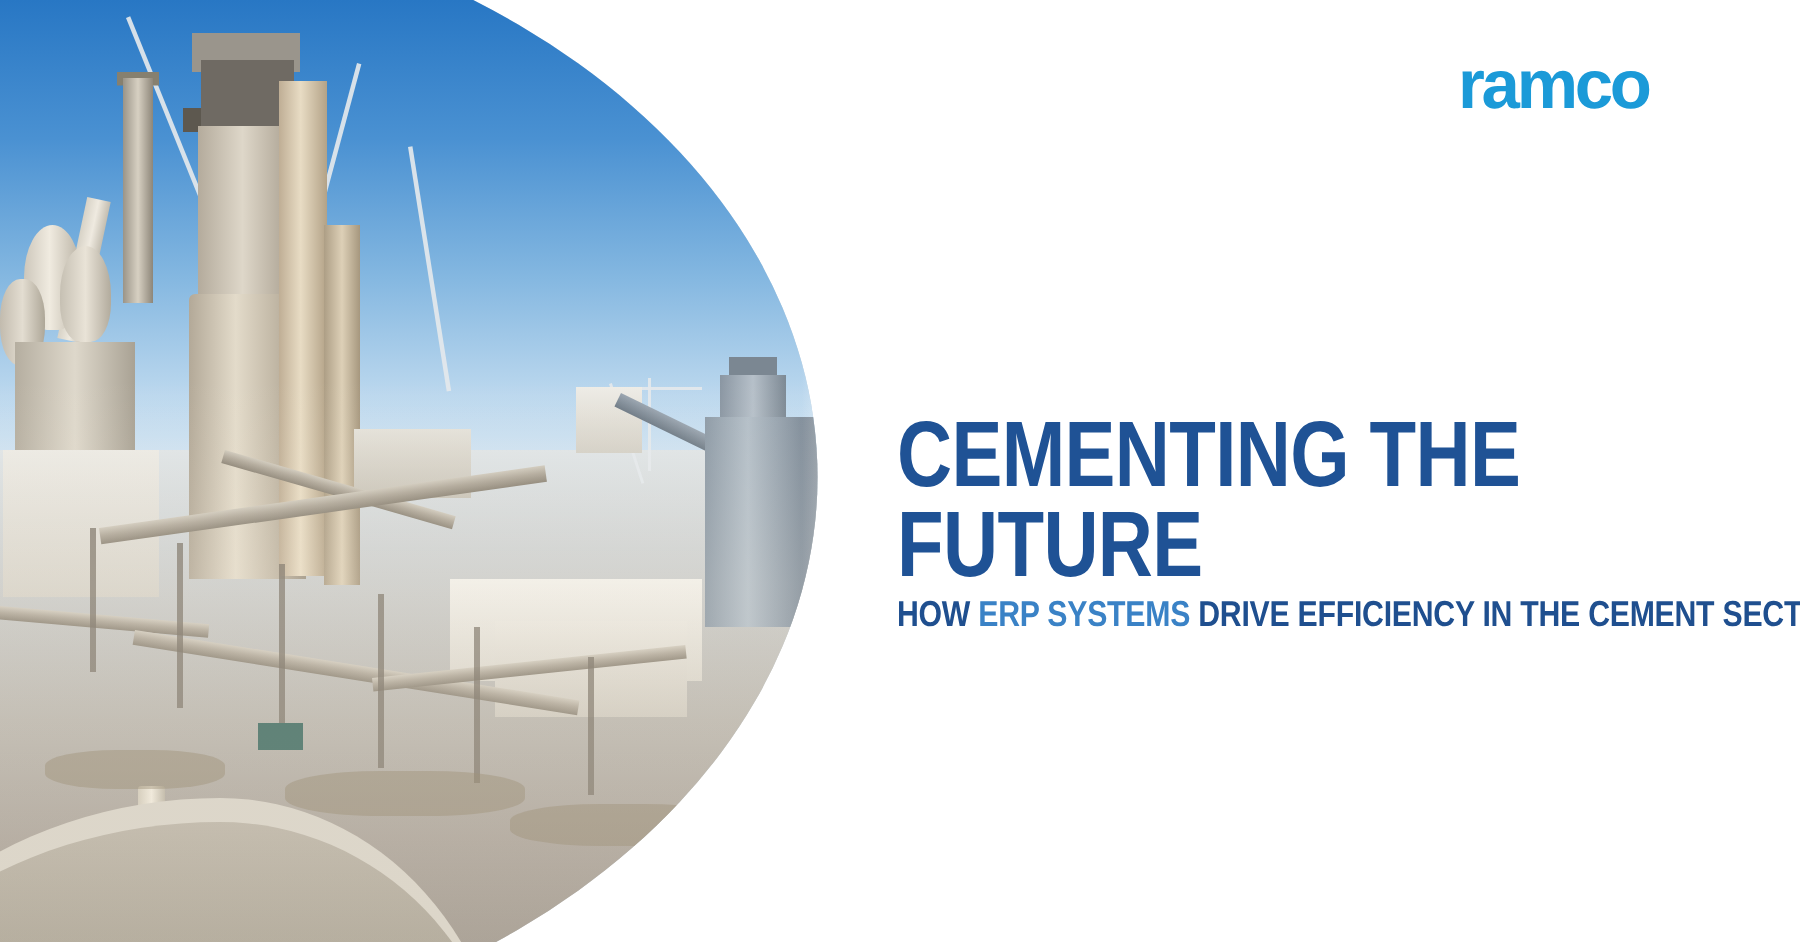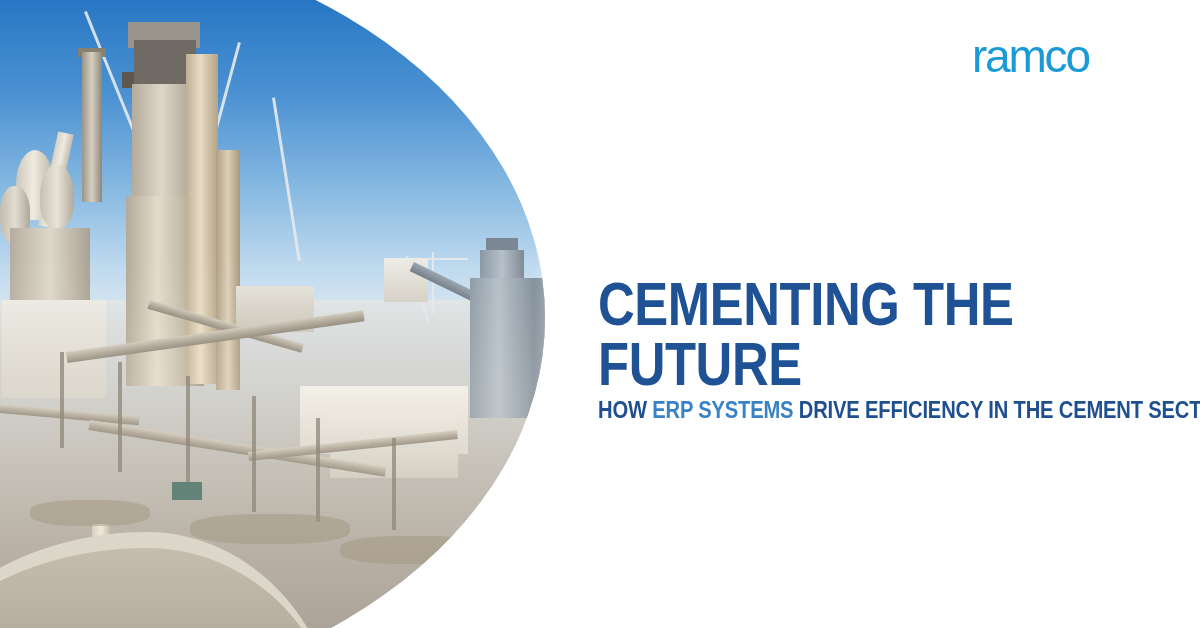--- a/index.html
+++ b/index.html
@@ -199,21 +199,21 @@
     background: linear-gradient(to right, rgba(255,255,255,0), rgba(255,255,255,0.55));
     pointer-events: none;
   }
 
   
   .logo {
     position: absolute;
     left: 972px;
     top: 33px;
     font-size: 46px;
-    font-weight: 400;
+    font-weight: 700;
     letter-spacing: -2.2px;
     color: #1b9ad8;
     line-height: 1;
     white-space: nowrap;
   }
 
   .headline {
     position: absolute;
     left: 598px;
     top: 232px;

